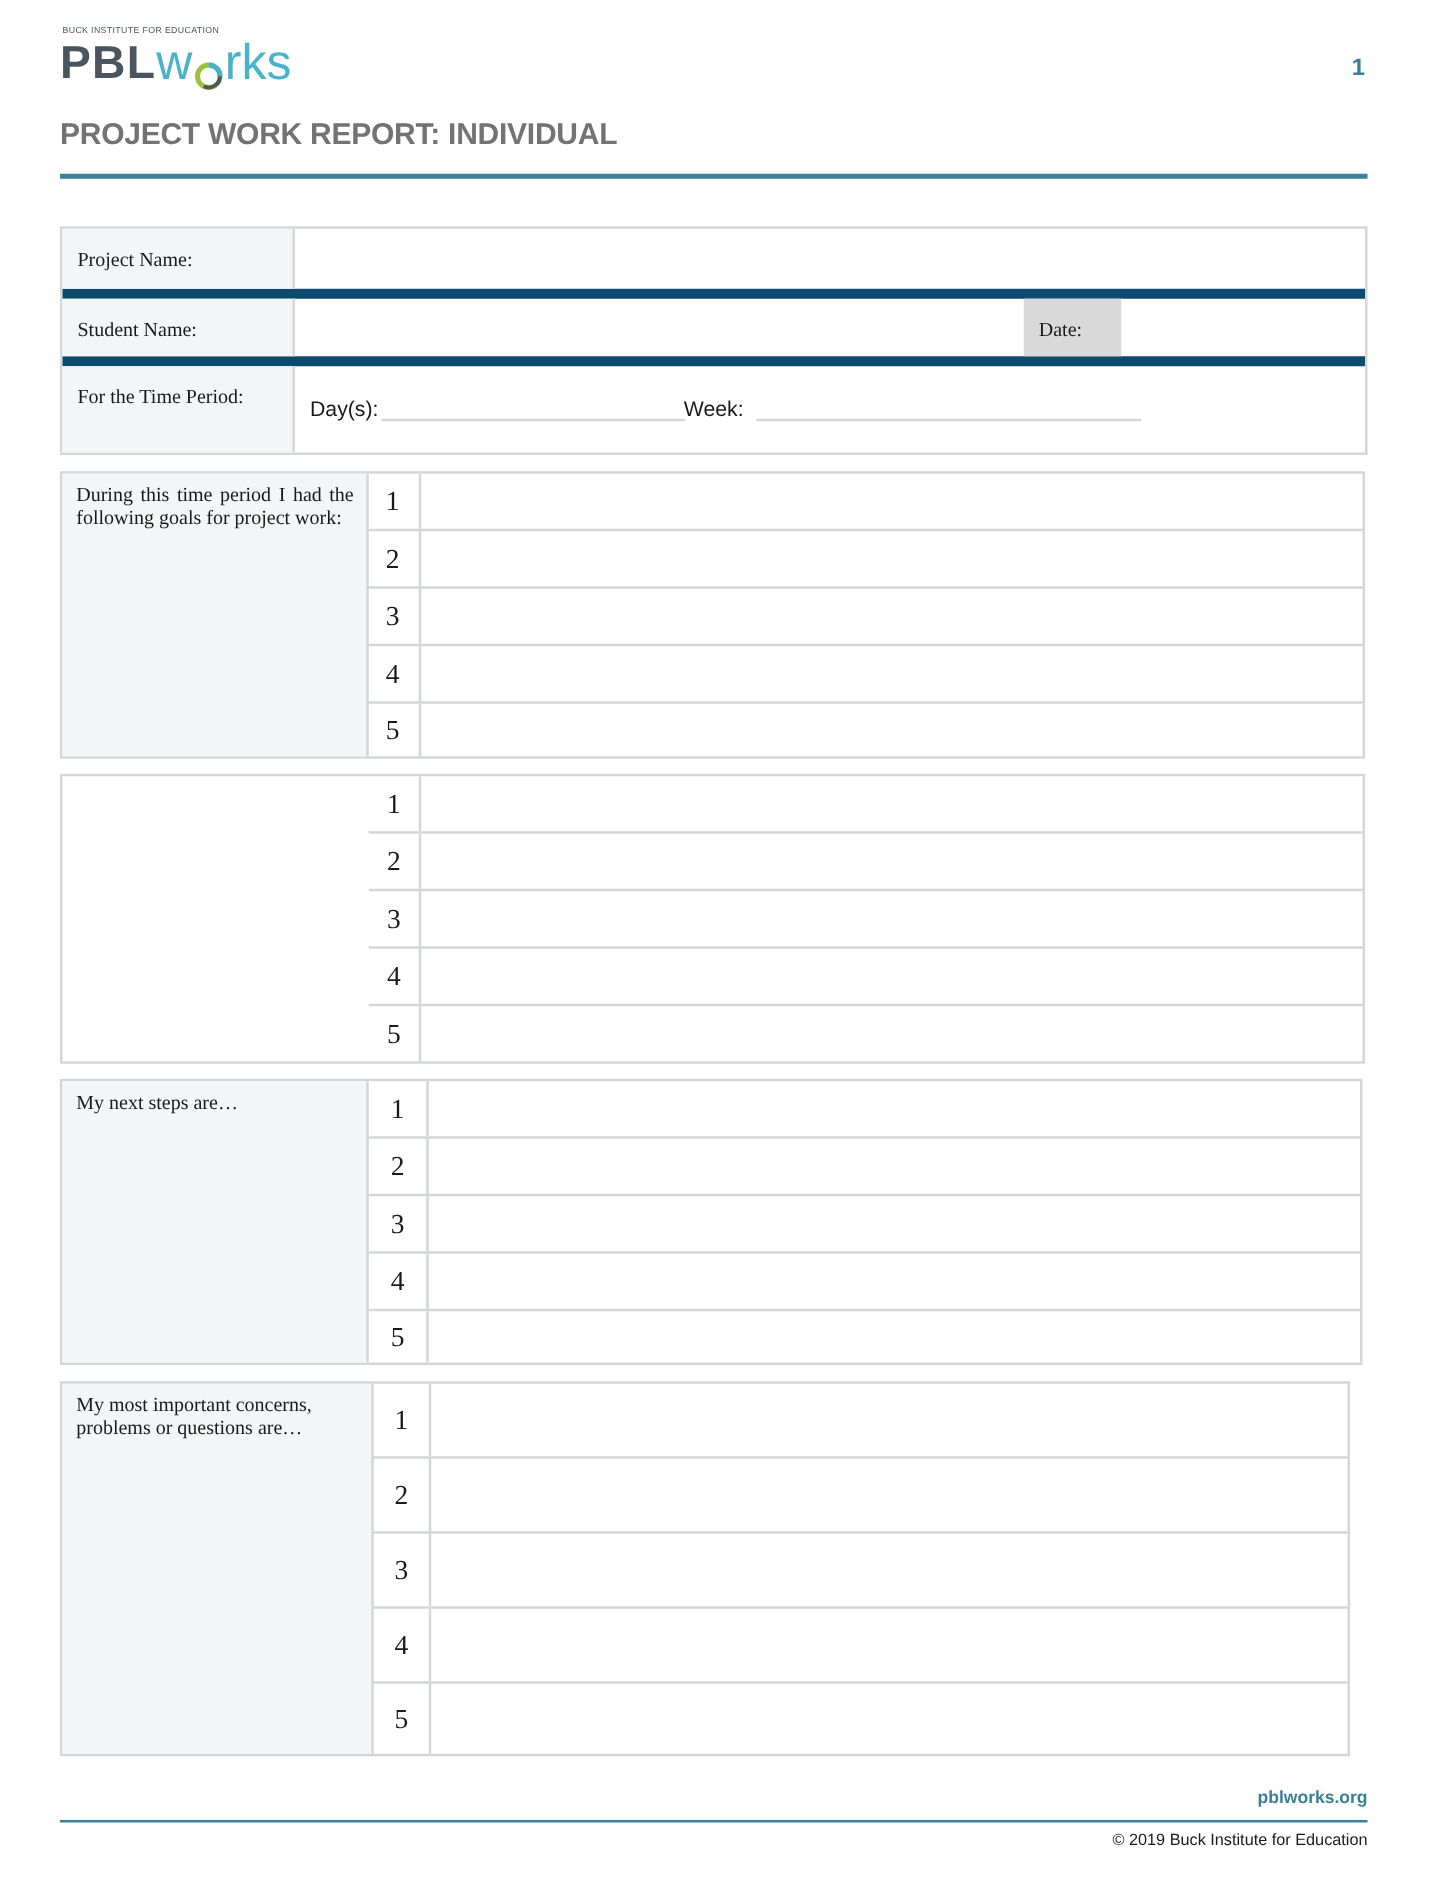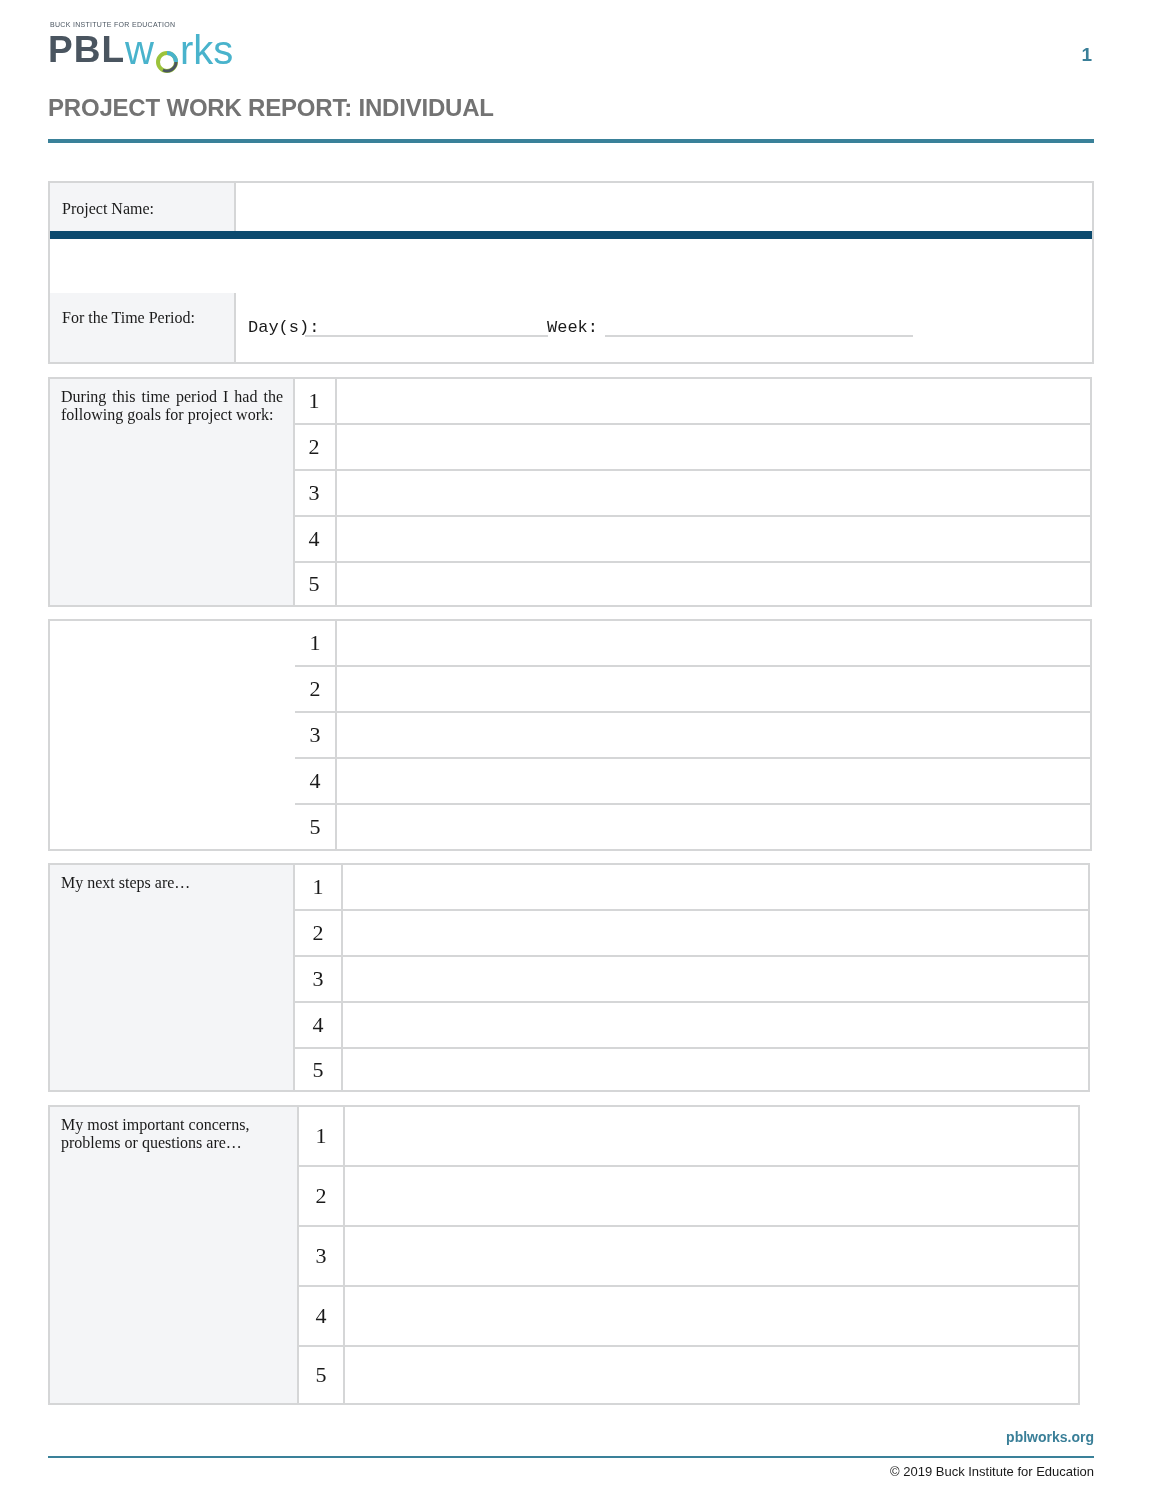--- a/index.html
+++ b/index.html
@@ -22,21 +22,21 @@
            color: #737373; letter-spacing: -0.2px; }
   .rule { left: 48px; width: 1046px; height: 4px; background: #3a8199; top: 139px; }
 
   
   .info { left: 48px; top: 181px; width: 1046px; height: 183px; border: 2px solid #d5d6d7; box-sizing: border-box; }
   .info .row { position: absolute; left: 0; right: 0; border-bottom: 8px solid #0c4a6e; box-sizing: border-box; }
   .info .lab { position: absolute; left: 0; top: 0; bottom: 0; width: 186px; background: #f4f5f7;
                border-right: 2px solid #d5d6d7; box-sizing: border-box; font-size: 16px; padding-left: 12px; }
   .date-lab { position: absolute; left: 769px; width: 78px; top: 0; bottom: 0; background: #d9d9d9;
               font-size: 16px; padding-left: 12px; box-sizing: border-box; }
-  .period-text { font-family: Liberation Mono, monospace; font-size: 17px; position: absolute; top: 25px; }
+  .period-text { font-family: Liberation Sans, sans-serif; font-size: 17px; position: absolute; top: 25px; }
   .line { position: absolute; height: 0; border-top: 2px solid #d5d6d7; }
 
   
   .sec { border: 2px solid #d5d6d7; box-sizing: border-box; }
   .sec .desc { position: absolute; left: 0; top: 0; bottom: 0; background: #f4f5f7; border-right: 2px solid #d5d6d7;
                box-sizing: border-box; padding: 9px 10px 0 11px; font-size: 16px; line-height: 17.5px; }
   .sec .r { position: absolute; right: 0; border-bottom: 2px solid #d5d6d7; box-sizing: border-box; }
   .sec .r:last-child { border-bottom: none; }
   .sec .num { position: absolute; left: 0; top: 0; bottom: 0; border-right: 2px solid #d5d6d7; box-sizing: border-box;
               display: flex; align-items: center; justify-content: center; font-family: "Liberation Serif", serif;
@@ -71,20 +71,30 @@
 <div class="abs title">PROJECT WORK REPORT: INDIVIDUAL</div>
 <div class="abs rule"></div>
 
 <div class="abs info">
   <div class="row" style="top:0;height:56px;">
     <div class="lab">
         <span style="position:absolute;top:17px;">Project Name:</span>
       </div>
     <div style="position:absolute;left:186px;right:0;top:0;bottom:0;"></div>
   </div>
+  <div class="row" style="top:56px;height:54px;">
+    <div class="lab">
+        <span style="position:absolute;top:17px;">Student Name:</span>
+      </div>
+    <div style="position:absolute;left:186px;width:583px;top:0;bottom:0;"></div>
+    <div class="date-lab">
+        <span style="position:absolute;top:17px;">Date:</span>
+      </div>
+    <div style="position:absolute;left:847px;right:0;top:0;bottom:0;"></div>
+  </div>
   <div class="row" style="top:110px;height:69px;border-bottom:none;">
     <div class="lab">
         <span style="position:absolute;top:16px;">For the Time Period:</span>
       </div>
     <span class="period-text" style="left:198px;">Day(s):</span>
     <div class="line" style="left:255px;width:243px;top:42px;"></div>
     <span class="period-text" style="left:497px;">Week:</span>
     <div class="line" style="left:555px;width:308px;top:42px;"></div>
   </div>
 </div>

